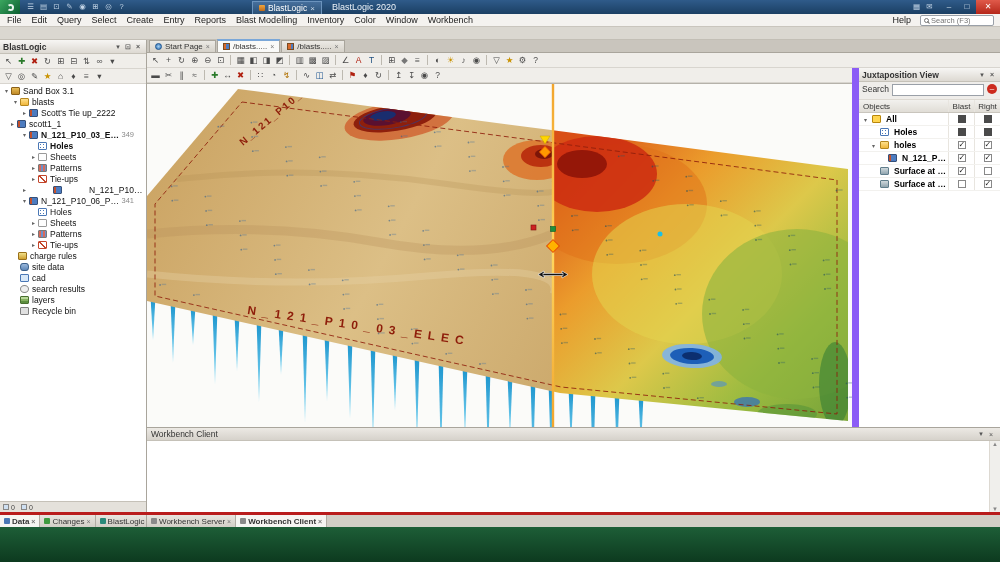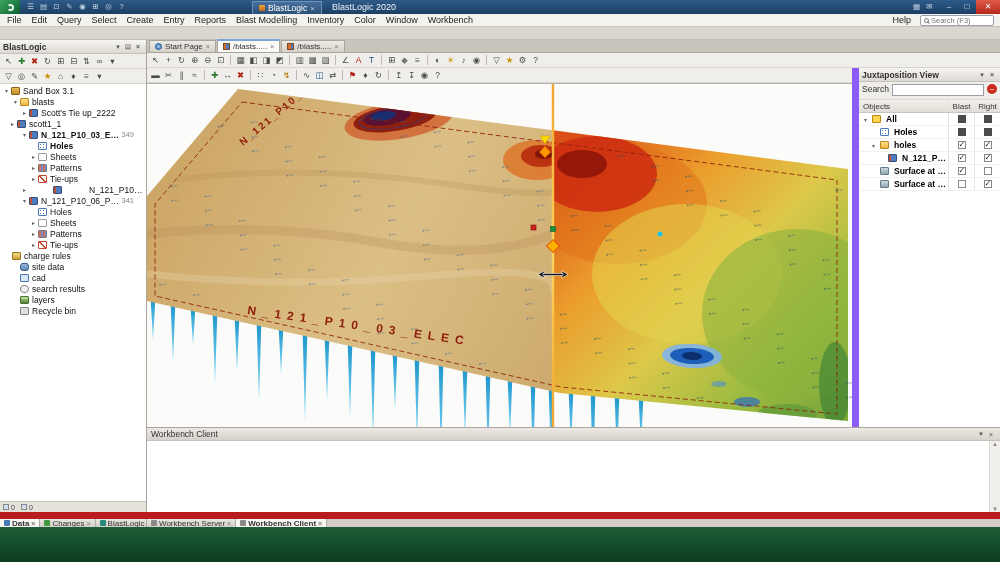--- a/index.html
+++ b/index.html
@@ -93,21 +93,21 @@
   .cb.checked::after{content:"✓";position:absolute;top:-2.5px;left:0px;font-size:8px;color:#222;}
   .cb.filled{background:#4a4a4a;border-color:#4a4a4a;}
 
   
   .bottom-panel{height:85px;border-top:1px solid #a9a59c;display:flex;flex-direction:column;}
   .bp-caption{height:13px;background:linear-gradient(#ece9e4,#d6d2cb);border-bottom:1px solid #c5c1b8;display:flex;align-items:center;padding:0 4px;font-size:8.5px;color:#333;}
   .bp-body{flex:1;background:#fff;display:flex;}
   .bp-scroll{margin-left:auto;width:11px;background:#f0efec;border-left:1px solid #ddd9d2;display:flex;flex-direction:column;align-items:center;font-size:6px;color:#888;}
 
   
-  .status-tabs{height:15px;background:#d2cec6;border-top:7px solid #b91c1c;display:flex;}
+  .status-tabs{height:15px;background:#d2cec6;border-top:3px solid #b91c1c;display:flex;}
   .st-group{display:flex;overflow:hidden;}
   .st-group.left{width:147px;flex:none;border-right:1px solid #aaa69d;}
   .stab{display:flex;align-items:center;gap:2px;padding:0 4px;font-size:8px;color:#333;background:linear-gradient(#e8e5df,#d2cec6);border-right:1px solid #b0aca3;white-space:nowrap;}
   .stab.active{background:#f6f5f2;font-weight:bold;}
   .stab .sq{width:6px;height:6px;border-radius:1px;flex:none;}
   .stab .stx{font-size:7px;color:#777;}
 
   .desktop{height:35px;background:linear-gradient(#1d5e37,#0d3a1f);}
 </style>
 </head>
@@ -272,21 +272,21 @@
           <div class="trow" style="padding-left: 29px;">
             <span class="texp">▸</span>
             <span class="ti ti-patterns"></span>
             <span class="tlabel">Patterns</span>
           </div>
           <div class="trow" style="padding-left: 29px;">
             <span class="texp">▸</span>
             <span class="ti ti-tieups"></span>
             <span class="tlabel">Tie-ups</span>
           </div>
-          <div class="trow" style="padding-left: 3px;">
+          <div class="trow" style="padding-left: 9px;">
             <span class="texp"></span>
             <span class="ti ti-charge"></span>
             <span class="tlabel">charge rules</span>
           </div>
           <div class="trow" style="padding-left: 11px;">
             <span class="texp"></span>
             <span class="ti ti-db"></span>
             <span class="tlabel">site data</span>
           </div>
           <div class="trow" style="padding-left: 11px;">

